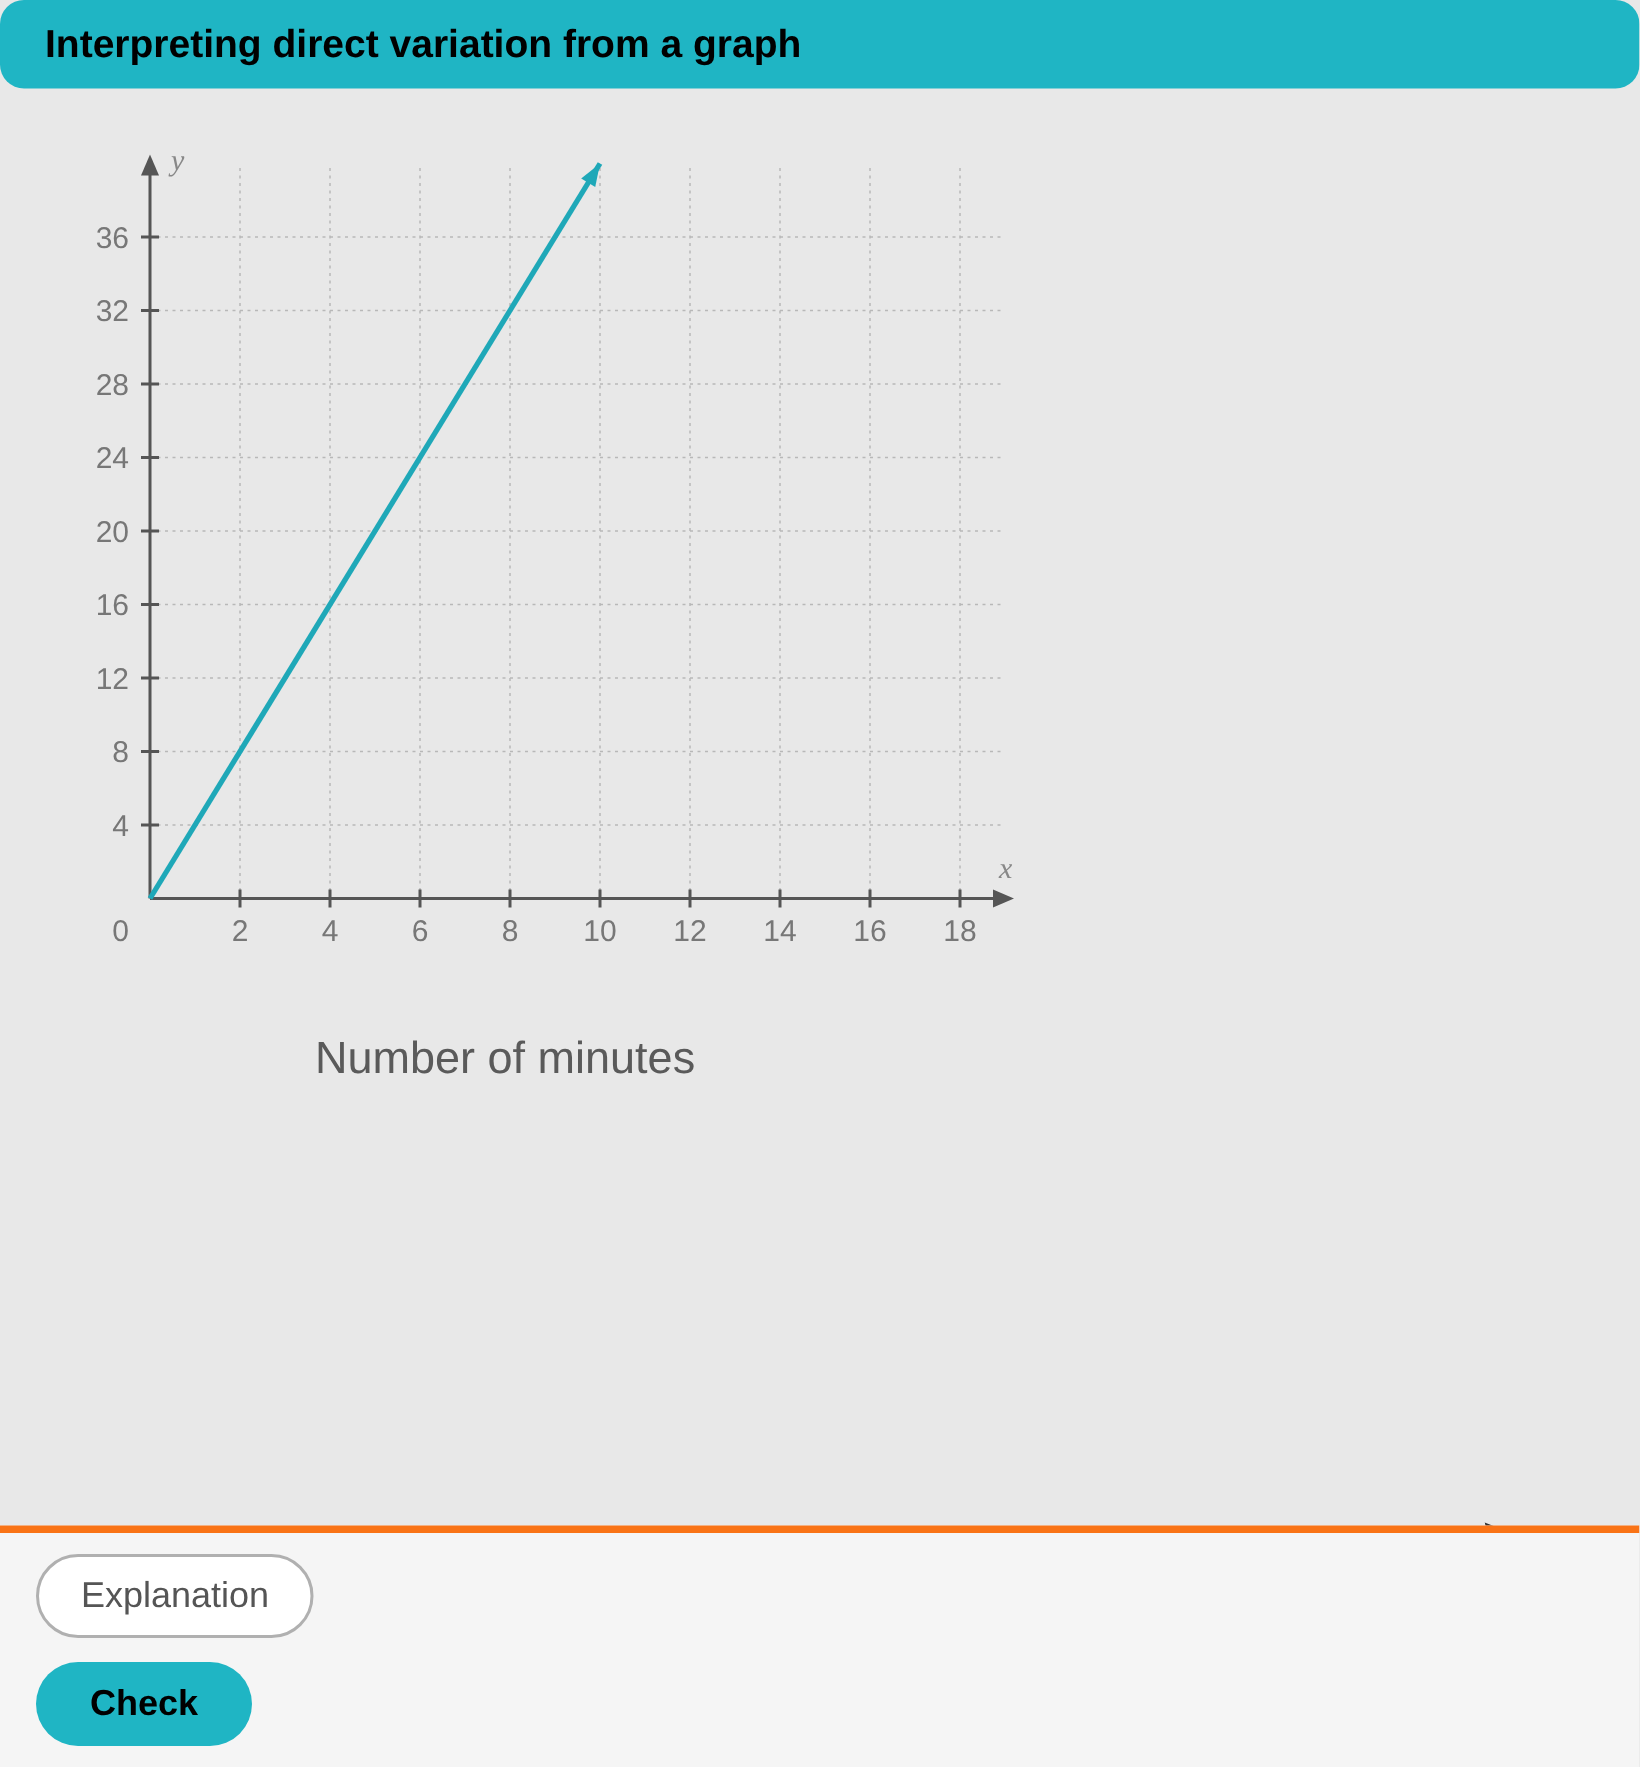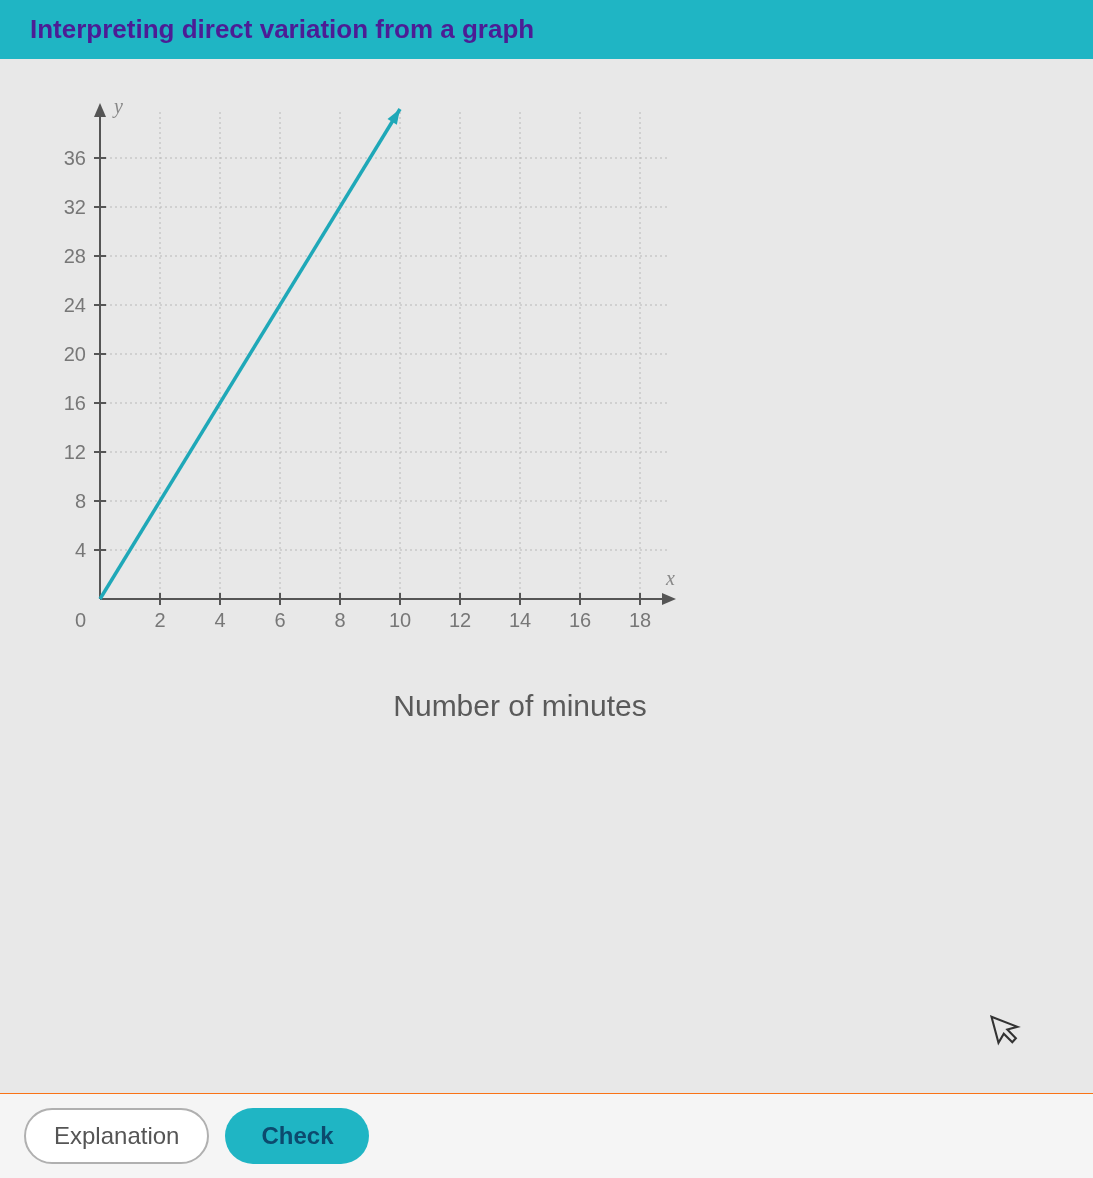--- a/index.html
+++ b/index.html
@@ -6,24 +6,25 @@
     body {
       font-family: Verdana, Arial, sans-serif;
       background: #e8e8e8;
       width: 1093px;
       height: 1178px;
       overflow: hidden;
       position: relative;
     }
     .header {
       background: #1fb5c4;
-      color: #4c1d95;
+      color: #000000;
       padding: 14px 30px;
       font-size: 26px;
       font-weight: bold;
+      border-radius: 16px;
     }
     .content {
       padding: 20px 30px 0 30px;
       position: relative;
     }
     .chart-wrapper {
       display: flex;
       align-items: flex-start;
       margin-top: 10px;
     }
@@ -36,21 +37,21 @@
       padding-top: 220px;
       padding-left: 40px;
     }
     .chart-area {
       position: relative;
     }
     .chart-svg {
       display: block;
     }
     .x-axis-label {
-      text-align: center;
+      text-align: left;
       color: #5a5a5a;
       font-size: 30px;
       margin-top: 40px;
       margin-left: 180px;
       width: 620px;
     }
     .question-box {
       border: 1px solid #aaa;
       border-bottom: none;
       margin: 180px 50px 0 50px;
@@ -60,43 +61,44 @@
     .question-text {
       font-size: 28px;
       color: #404040;
     }
     .footer {
       position: absolute;
       bottom: 0;
       left: 0;
       right: 0;
       background: #f5f5f5;
-      border-top: 1px solid #f97316;
+      border-top: 5px solid #f97316;
       padding: 14px 24px;
       display: flex;
       align-items: flex-start;
       gap: 16px;
+      flex-direction: column;
     }
     .btn-explanation {
       background: #ffffff;
       border: 2px solid #b0b0b0;
       border-radius: 30px;
       padding: 12px 28px;
       font-size: 24px;
       color: #555;
       cursor: pointer;
     }
     .btn-check {
       background: #1fb5c4;
       border: none;
       border-radius: 30px;
       padding: 14px 36px;
       font-size: 24px;
       font-weight: bold;
-      color: #0c4a6e;
+      color: #000000;
       cursor: pointer;
     }
     .cursor-icon {
       position: absolute;
       right: 70px;
       top: 1010px;
       font-size: 34px;
       color: #333;
       transform: rotate(-15deg);
     }

